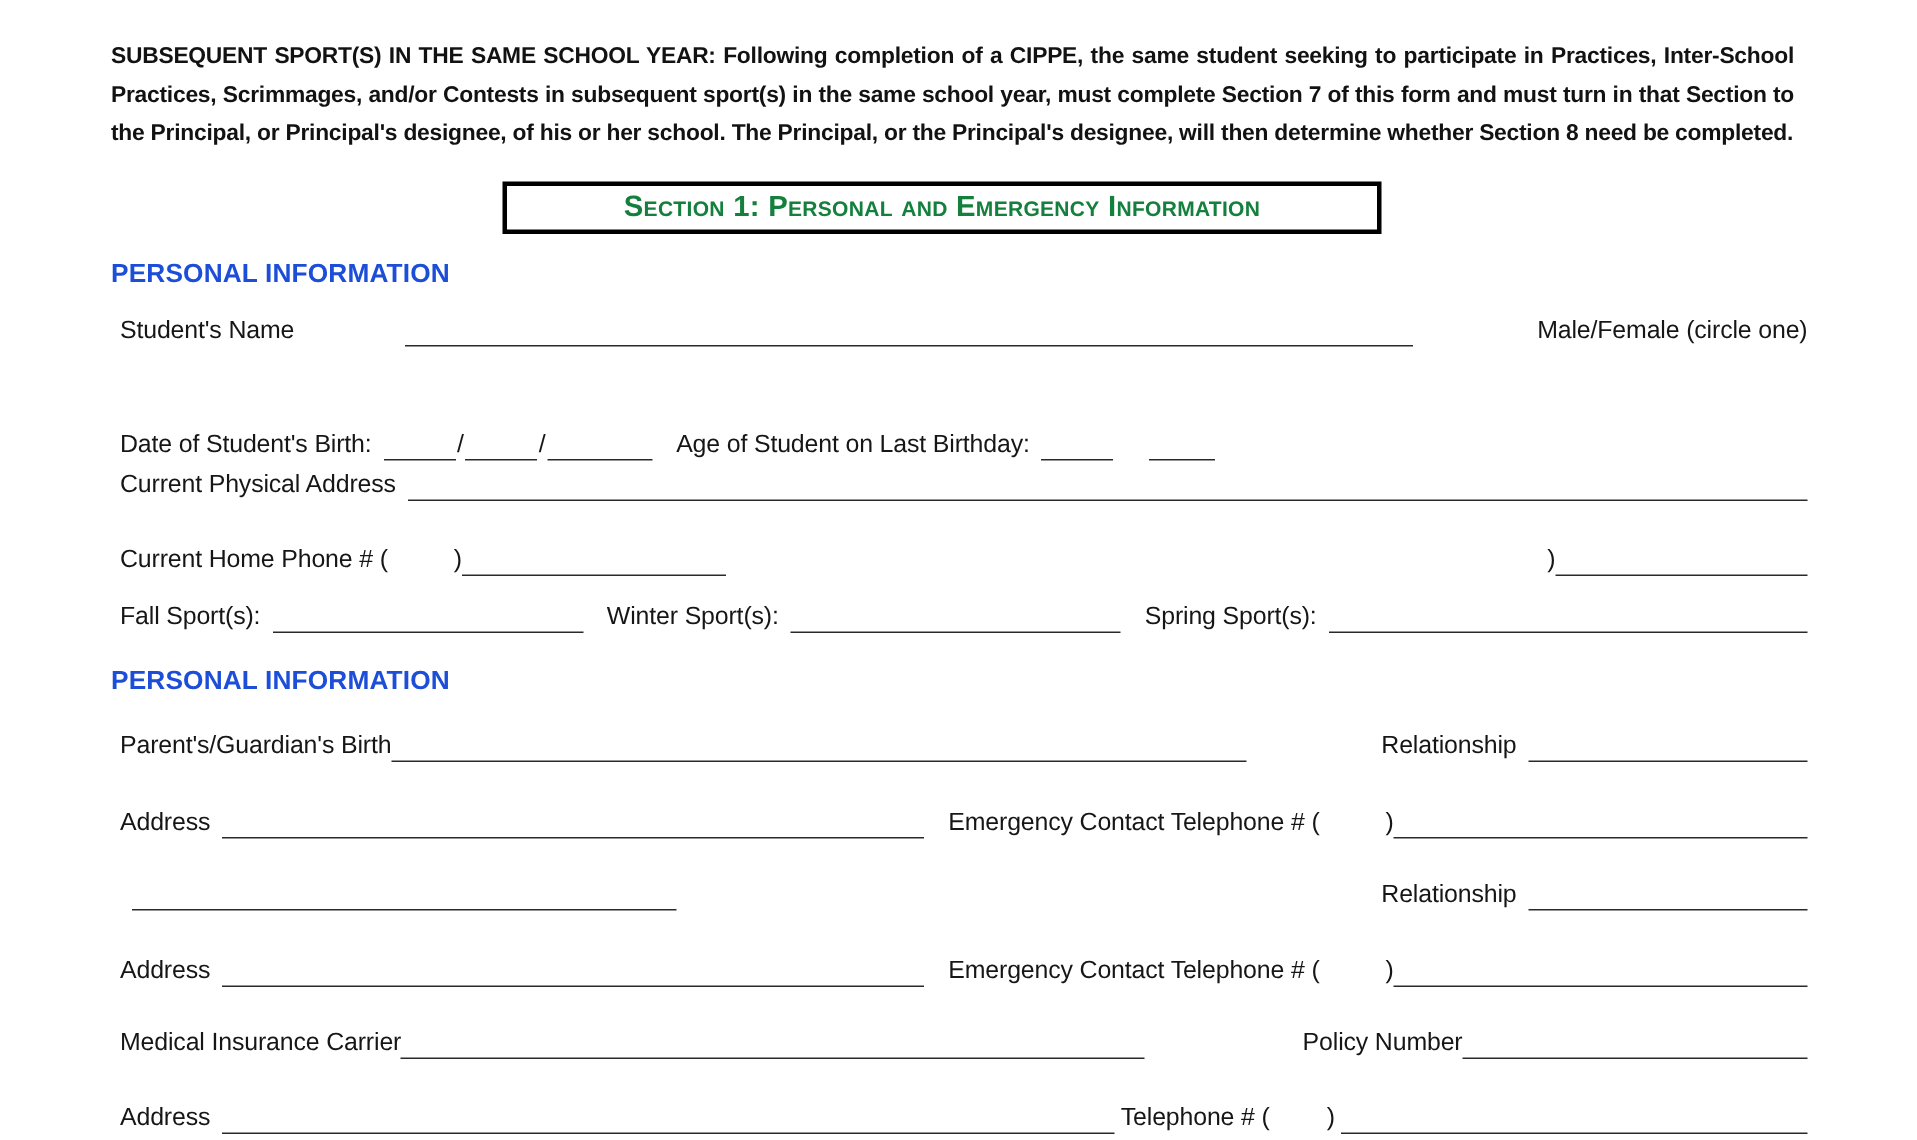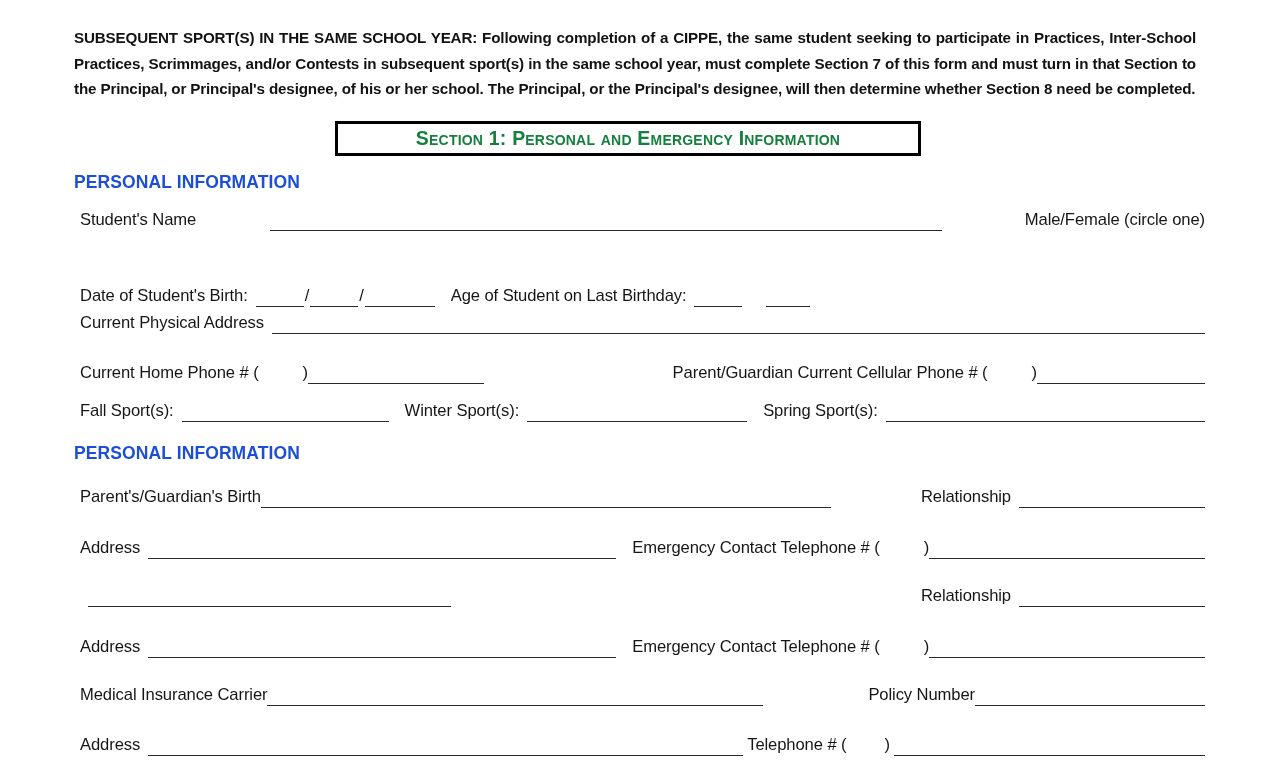--- a/index.html
+++ b/index.html
@@ -174,21 +174,20 @@
     <span class="gap"></span>
     <span class="rule flex"></span>
   </div>
 
   <div class="row" id="row-home-phone">
     <span class="lbl">Current Home Phone # (</span>
     <span class="paren-gap"></span>
     <span class="lbl">)</span>
     <span class="rule" style="width:176px"></span>
     <span class="spacer"></span>
-    <span class="lbl">Parent/Guardian Current Cellular Phone # (</span>
     <span class="paren-gap"></span>
     <span class="lbl">)</span>
     <span class="rule" style="width:168px"></span>
   </div>
 
   <div class="row" id="row-sports">
     <span class="lbl">Fall Sport(s):</span>
     <span class="gap"></span>
     <span class="rule" style="width:207px"></span>
     <span class="gap-lg"></span>

